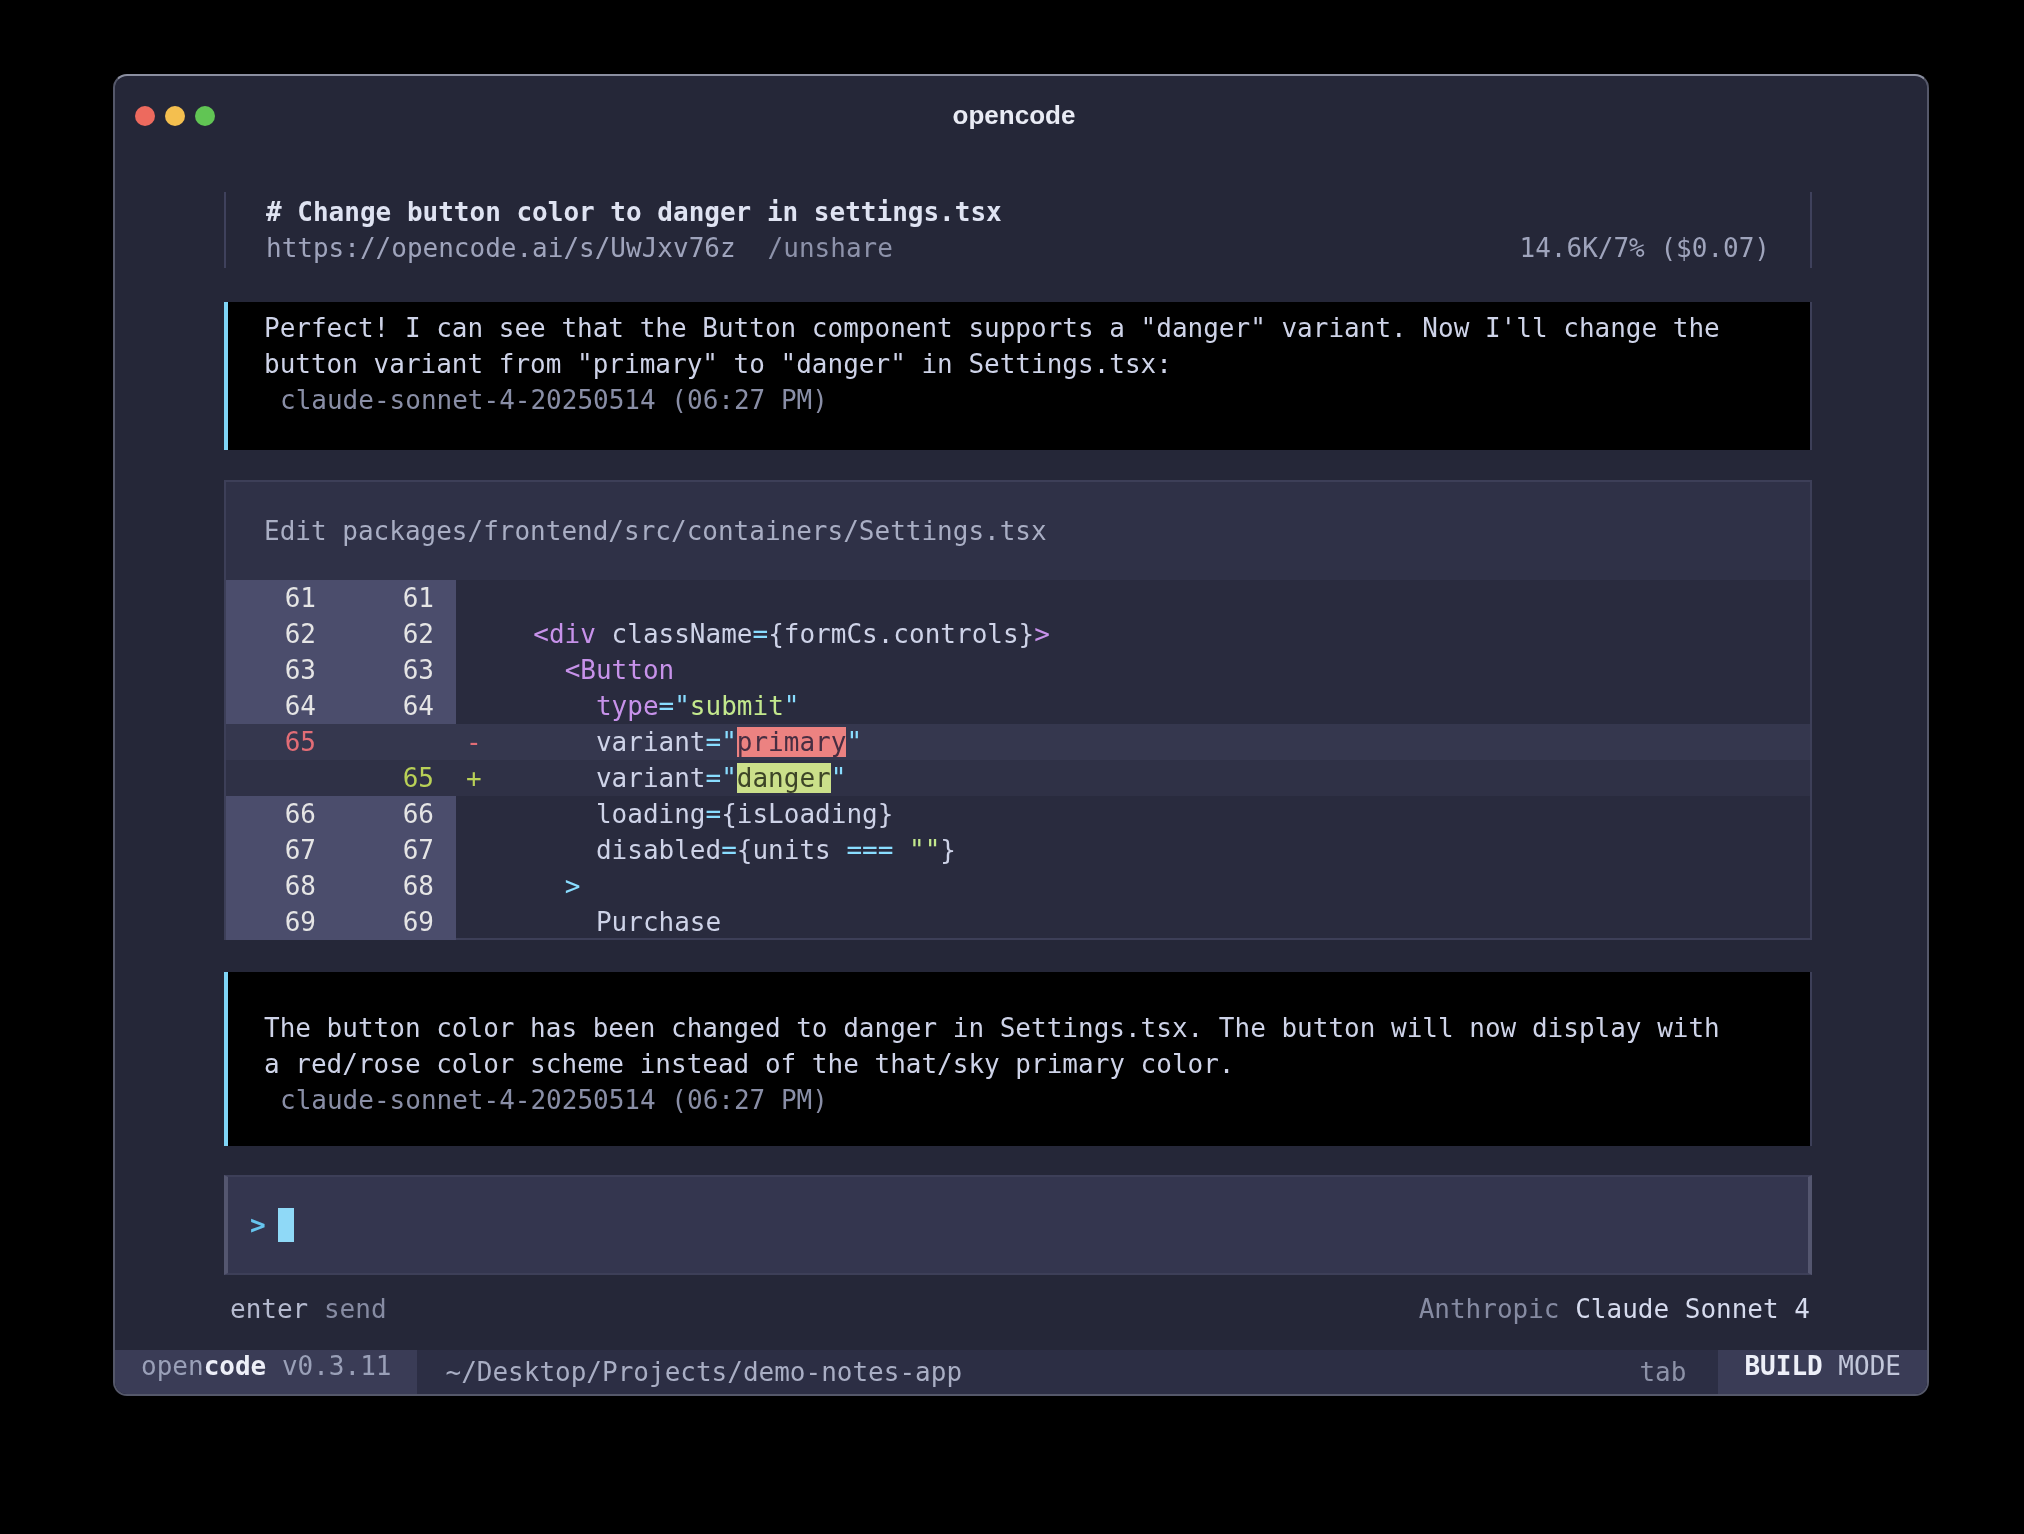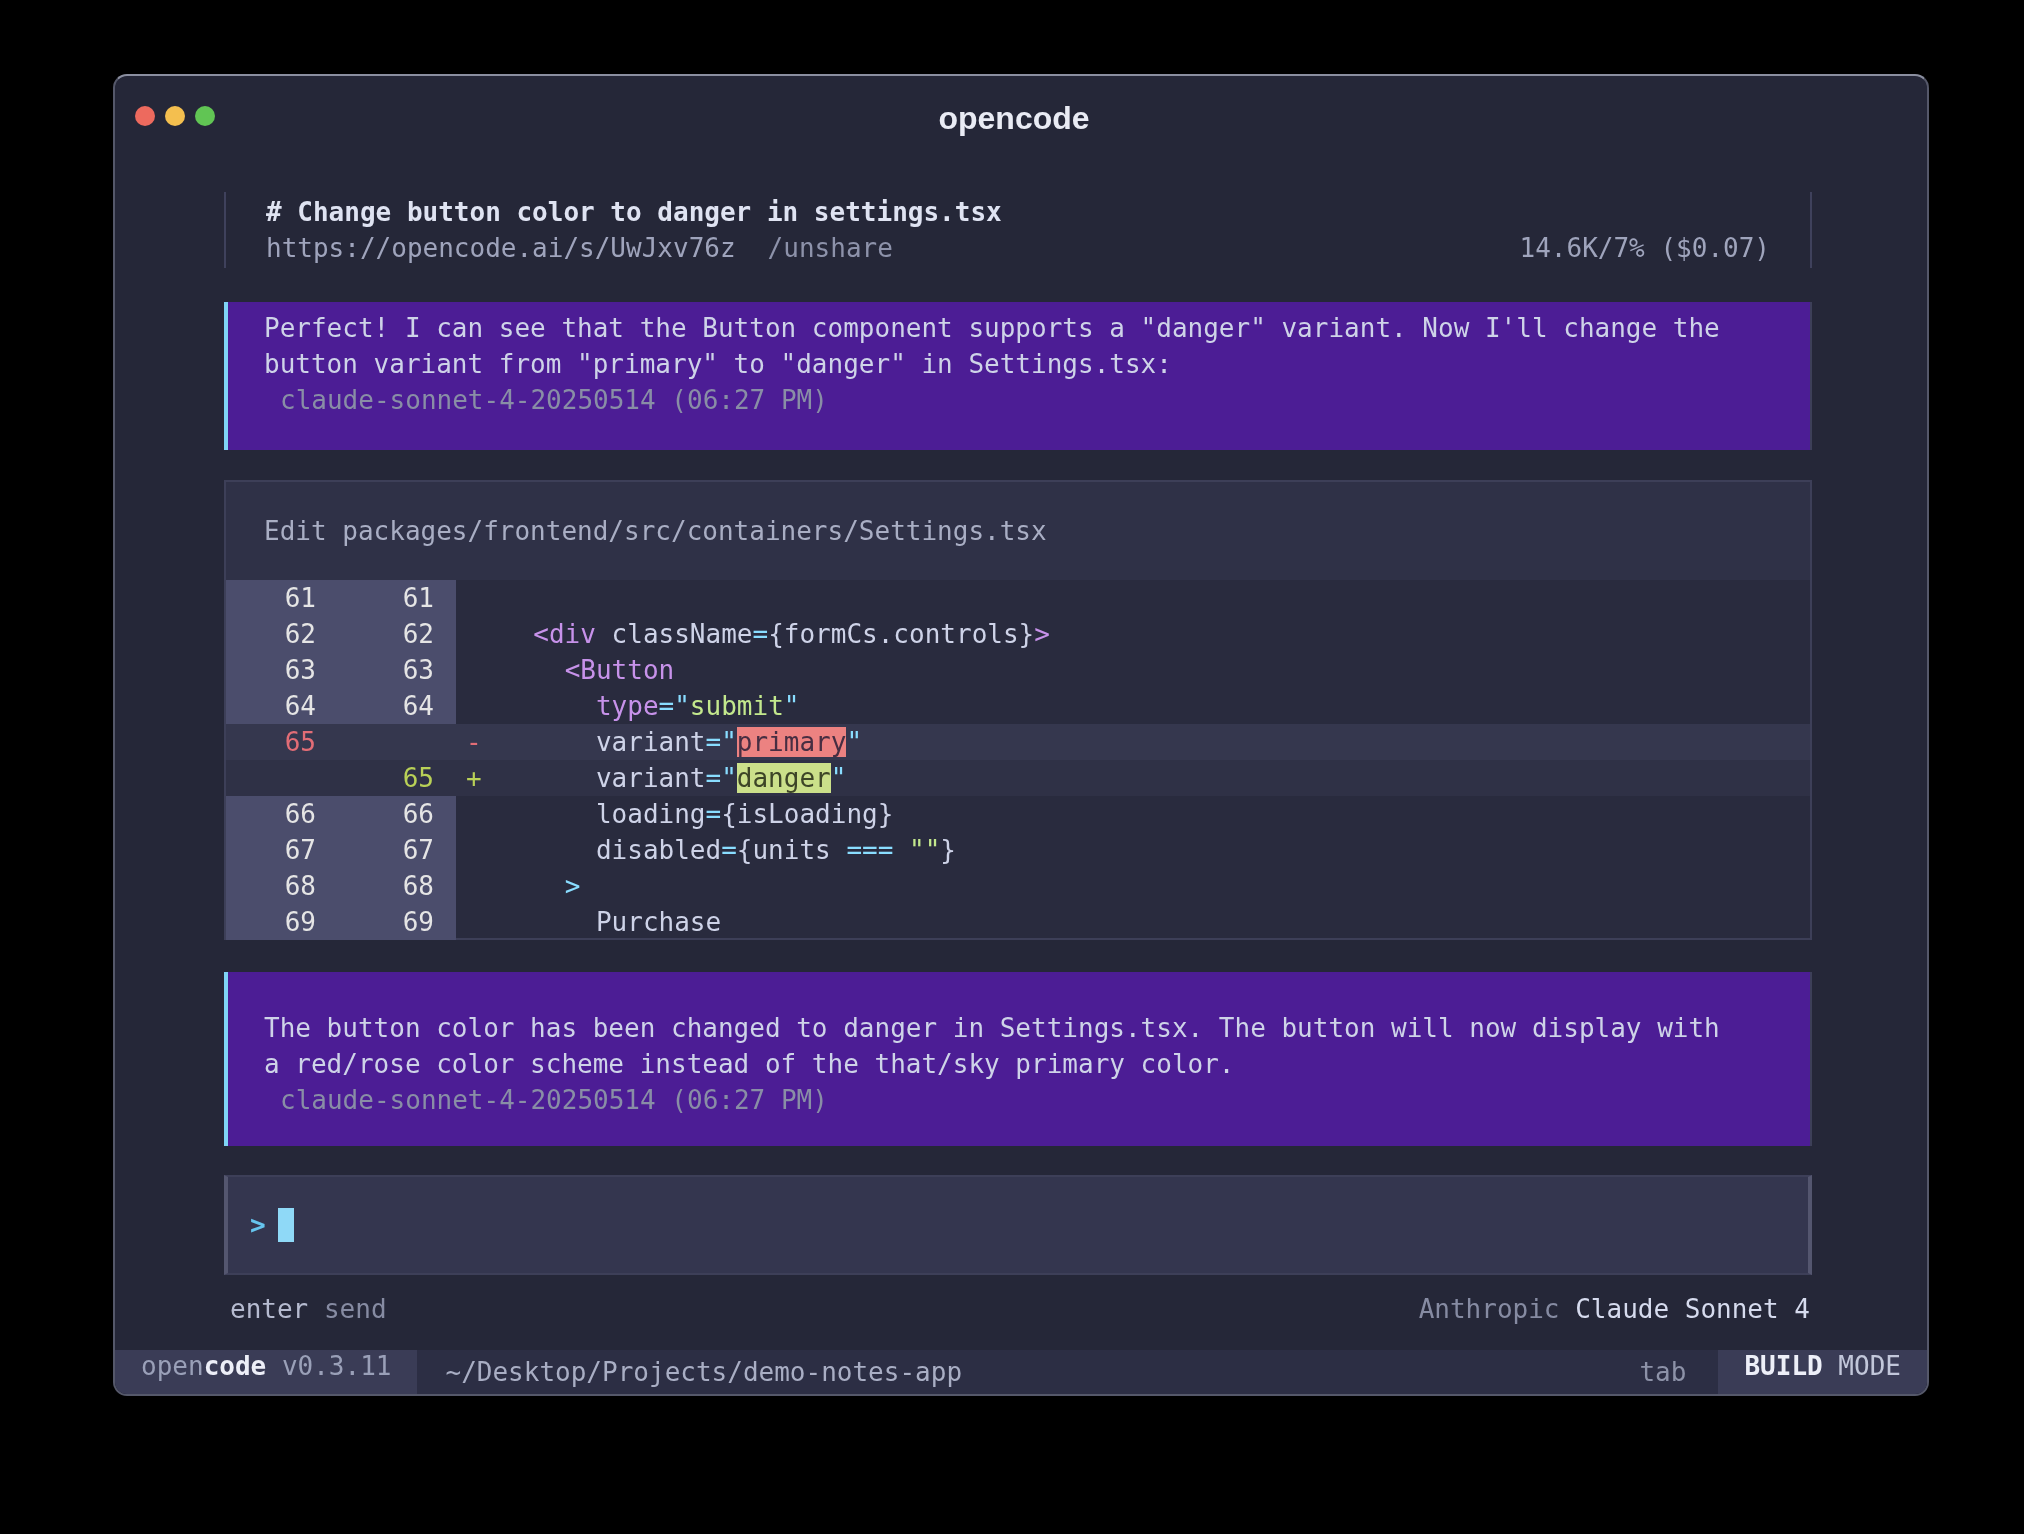--- a/index.html
+++ b/index.html
@@ -10,35 +10,35 @@
     border:2px solid #55586a;border-top:2px solid #8b8fa0;
     overflow:hidden;
   }
   .titlebar{position:absolute;top:0;left:0;right:0;height:70px;}
   .lights{position:absolute;left:20px;top:30px;display:flex;gap:10px;}
   .light{width:20px;height:20px;border-radius:50%;}
   .light.red{background:#ed6a5e;}
   .light.yellow{background:#f4bf4f;}
   .light.green{background:#61c554;}
   .win-title{position:absolute;left:0;right:14px;top:24px;text-align:center;
-    font-family:"Liberation Sans",sans-serif;font-weight:bold;font-size:32px;color:#e9ebf4;}
+    font-family:"Liberation Sans",sans-serif;font-weight:bold;font-size:26px;color:#e9ebf4;}
 
   .block{position:absolute;left:109px;width:1588px;}
   .mono{font-size:26px;line-height:36px;color:#ced3e8;}
 
   
   .session-header{top:116px;height:76px;border-left:2px solid #3f415c;border-right:2px solid #3f415c;padding:2px 40px 0 40px;}
   .session-title{font-weight:bold;color:#dfe3f2;white-space:pre;}
   .session-sub{display:flex;white-space:pre;}
   .session-url{color:#9fa4bc;}
   .session-unshare{color:#8d92aa;margin-left:32px;text-align:right;}
   .session-stats{margin-left:auto;color:#9fa4bc;}
 
   
-  .msg{background:#4c1d95;border-left:4px solid #7fd4f5;border-right:2px solid #3d3f58;padding-left:36px;padding-right:36px;}
+  .msg{background:#000000;border-left:4px solid #7fd4f5;border-right:2px solid #3d3f58;padding-left:36px;padding-right:36px;}
   .msg .line{white-space:pre;}
   .msg .meta{color:#898ea6;white-space:pre;margin-left:16px;}
   .msg1{top:226px;height:148px;padding-top:8px;}
   .msg2{top:896px;height:174px;padding-top:38px;}
 
   
   .edit-block{top:404px;height:460px;background:#292b3e;border:2px solid #3d3f58;}
   .edit-header{height:98px;background:#2f3147;display:flex;align-items:center;padding:0 38px;color:#a9aec4;white-space:pre;}
   .diff-row{display:flex;height:36px;line-height:36px;font-size:26px;}
   .diff-row .gn{display:inline-block;text-align:right;color:#e5e5e5;white-space:pre;}

